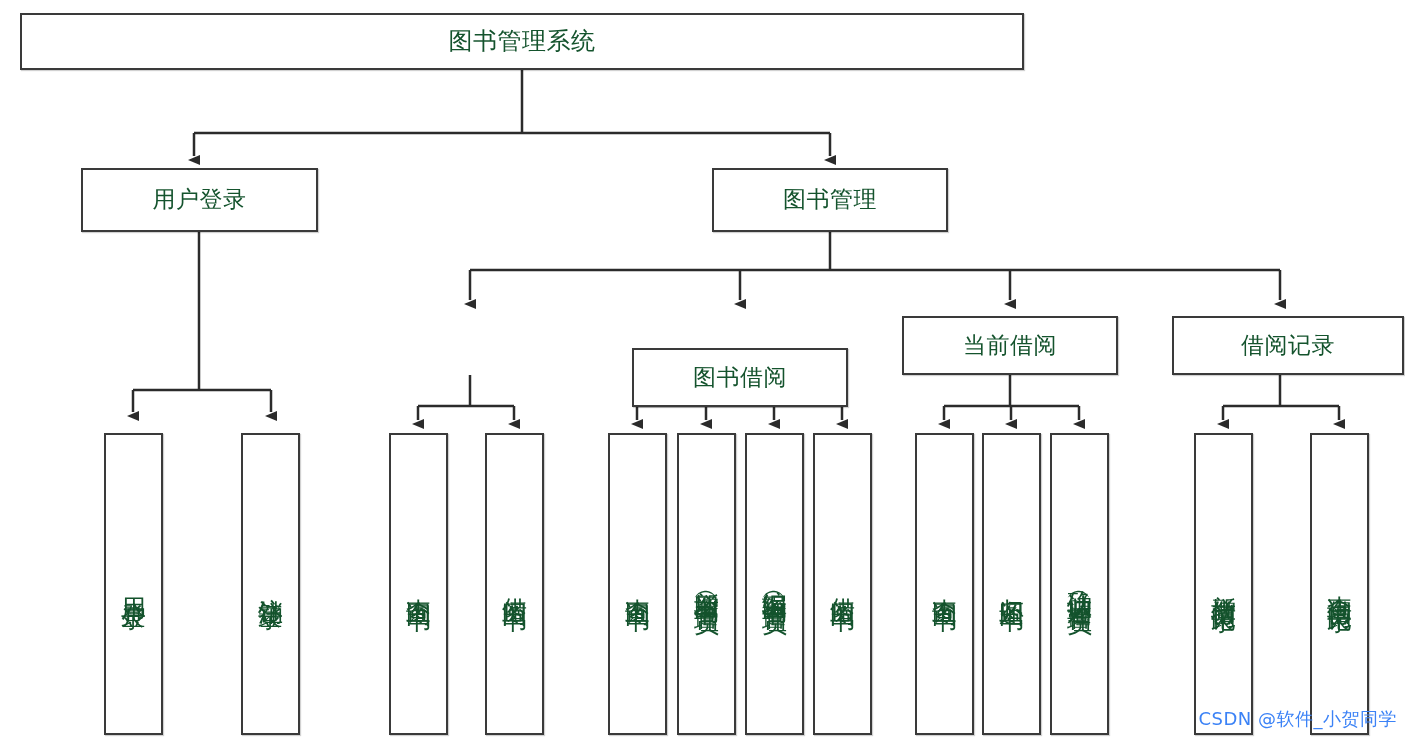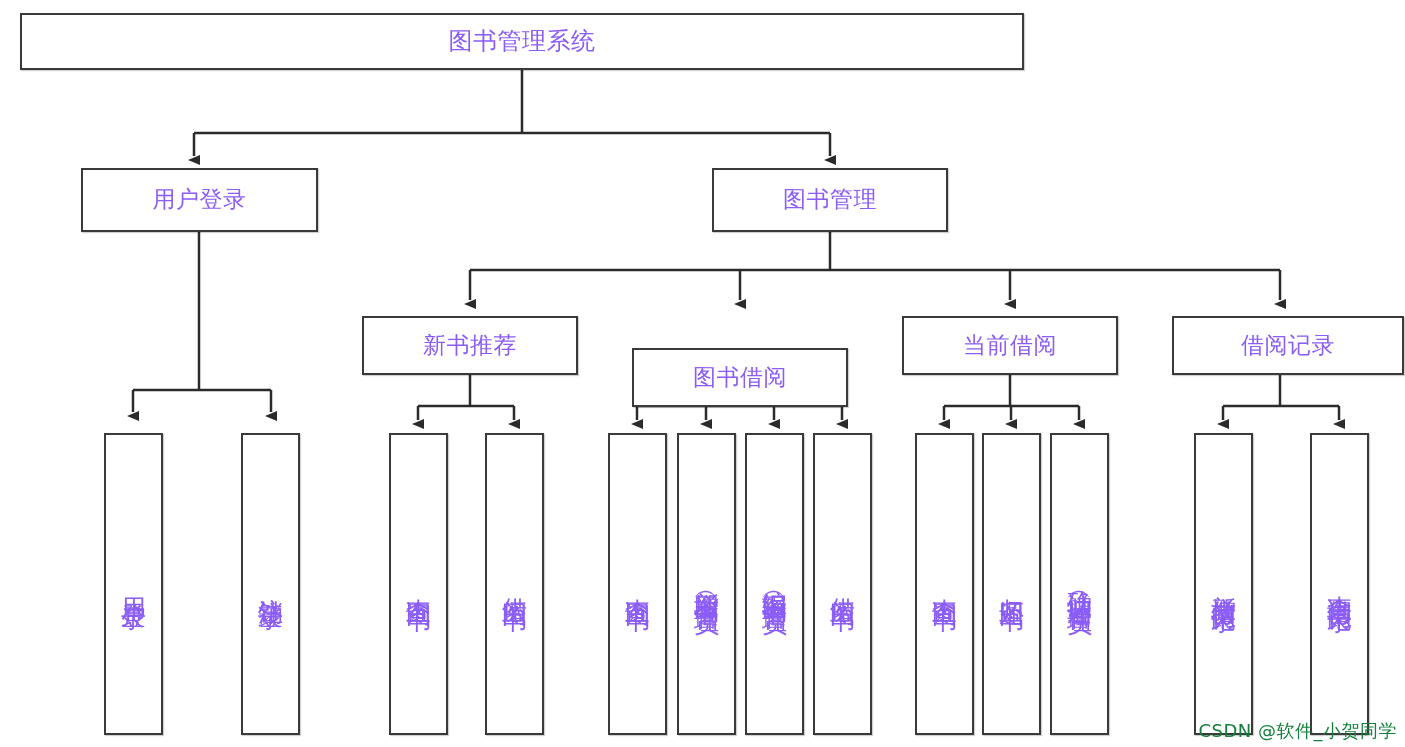--- a/index.html
+++ b/index.html
@@ -26,21 +26,21 @@
     pointer-events: none;
   }
   .node {
     position: absolute;
     box-sizing: border-box;
     border: 2.5px solid #3a3a3a;
     background: #ffffff;
     display: flex;
     align-items: center;
     justify-content: center;
-    color: #8b5cf6;
+    color: #14532d;
     box-shadow: 1px 1px 1px rgba(0,0,0,0.18);
   }
   .node .label {
     display: block;
     text-align: center;
     line-height: 1.12;
     letter-spacing: 0.5px;
   }
   .node.horiz .label {
     font-size: 23px;
@@ -57,23 +57,23 @@
     writing-mode: vertical-rl;
     text-orientation: upright;
     font-size: 25px;
     line-height: 1.0;
     letter-spacing: 3px;
     max-height: 100%;
   }
   .watermark {
     position: absolute;
     right: 8px;
-    bottom: 4px;
+    bottom: 16px;
     font-size: 18px;
-    color: #15803d;
+    color: #3b82f6;
     letter-spacing: 0.5px;
     white-space: nowrap;
   }
 </style>
 </head>
 <body>
 
 <div id="canvas">
 
   <svg id="wires" viewBox="0 0 1405 747">
@@ -130,23 +130,20 @@
     <span class="label">图书管理系统</span>
   </div>
 
   <div class="node horiz" style="left:81px; top:168px; width:237px; height:64px;">
     <span class="label">用户登录</span>
   </div>
   <div class="node horiz" style="left:712px; top:168px; width:236px; height:64px;">
     <span class="label">图书管理</span>
   </div>
 
-  <div class="node horiz" style="left:362px; top:316px; width:216px; height:59px;">
-    <span class="label">新书推荐</span>
-  </div>
   <div class="node horiz" style="left:632px; top:316px; width:216px; height:59px;margin-top:32px;">
     <span class="label">图书借阅</span>
   </div>
   <div class="node horiz" style="left:902px; top:316px; width:216px; height:59px;align-items:center;">
     <span class="label">当前借阅</span>
   </div>
   <div class="node horiz" style="left:1172px; top:316px; width:232px; height:59px;">
     <span class="label">借阅记录</span>
   </div>
 

